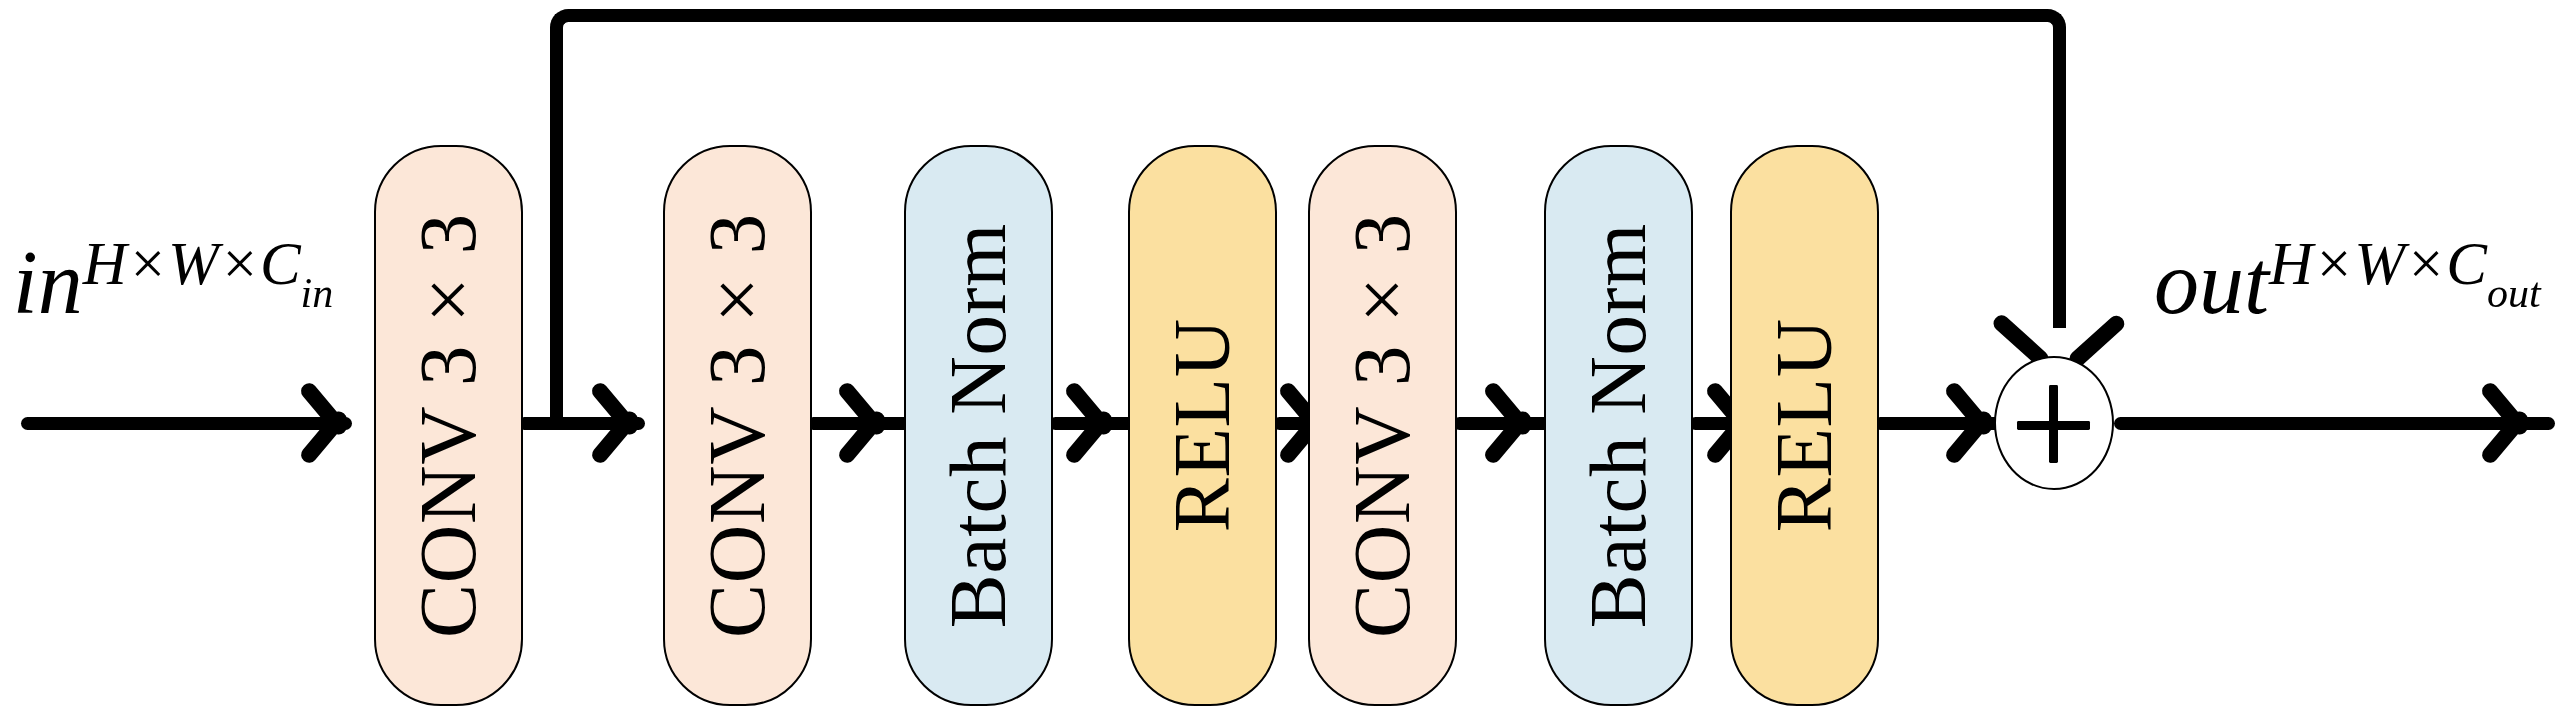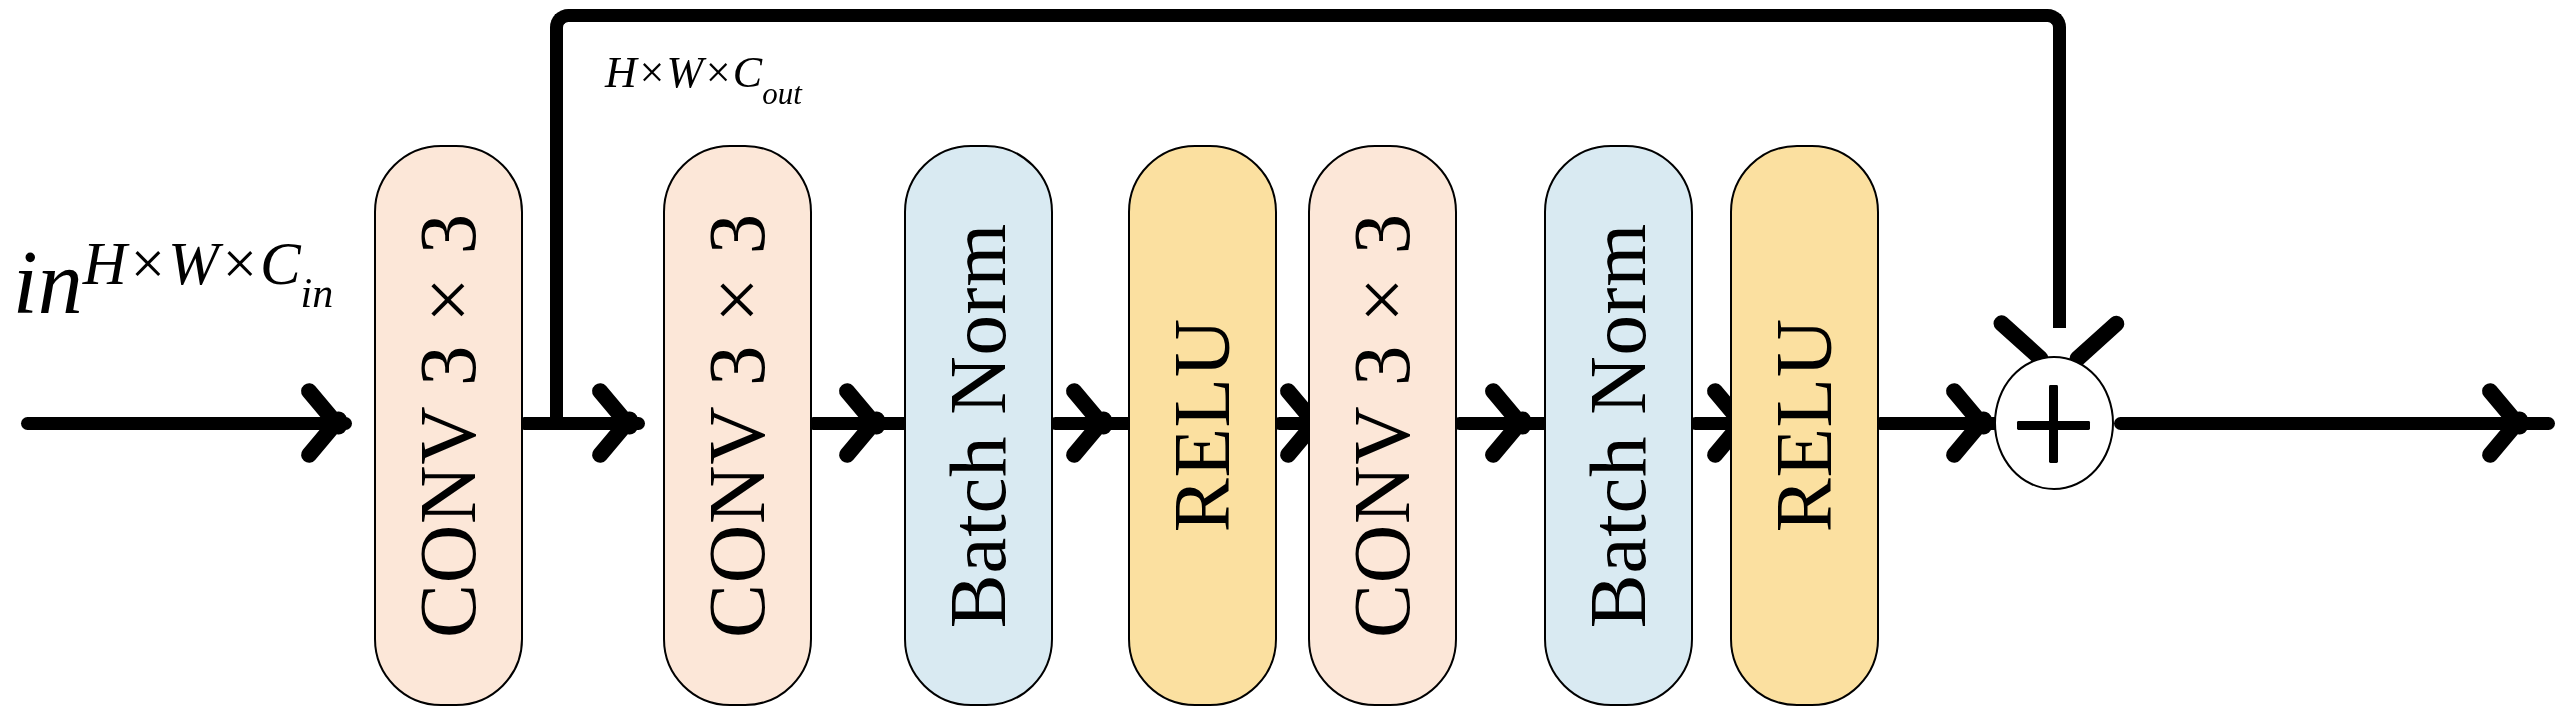--- a/index.html
+++ b/index.html
@@ -114,23 +114,20 @@
 
   <div class="hwire" style="left:592px;top:8.5px;width:1435px;border-radius:0;"></div>
 
   <div class="corner tr" style="left:2017px;top:8.5px;width:49px;height:49px;"></div>
   <div class="vwire" style="left:2053px;top:49px;height:279px;"></div>
   <div class="ah" style="left:2003px;top:286px;width:113px;height:78px;">
     <span style="left:10px;top:21px;width:15.5px;height:68px;transform:rotate(-48deg);transform-origin:50% 50%;"></span>
     <span style="left:86px;top:21px;width:15.5px;height:68px;transform:rotate(48deg);transform-origin:50% 50%;"></span>
   </div>
 
-  <div class="skiplbl" style="left:605px;top:47px;">
-    <span>H×W×C</span><span class="sub">out</span>
-  </div>
 
   <div class="blk" style="left:374px;top:145px;width:149px;height:561px;background:#FCE7D8;">
     <span class="lbl">CONV 3×3</span>
   </div>
 
   <div class="blk" style="left:663px;top:145px;width:149px;height:561px;background:#FCE7D8;">
     <span class="lbl">CONV 3×3</span>
   </div>
 
   <div class="blk" style="left:904px;top:145px;width:149px;height:561px;background:#D9EAF2;">
@@ -151,15 +148,18 @@
 
   <div class="blk" style="left:1730px;top:145px;width:149px;height:561px;background:#FBE0A0;">
     <span class="lbl">RELU</span>
   </div>
 
   <div class="sum" style="left:1994px;top:356px;width:120px;height:134px;">
     <div class="hbar" style="left:21px;top:63px;width:73px;"></div>
     <div class="vbar" style="left:53px;top:27px;height:78px;"></div>
   </div>
 
+  <div class="math" style="left:2154px;top:231px;">
+    <span class="base">out</span><span class="sup"><span>H×W×C</span><span class="sub">out</span></span>
+  </div>
 
 </div>
 
 
 </body></html>

